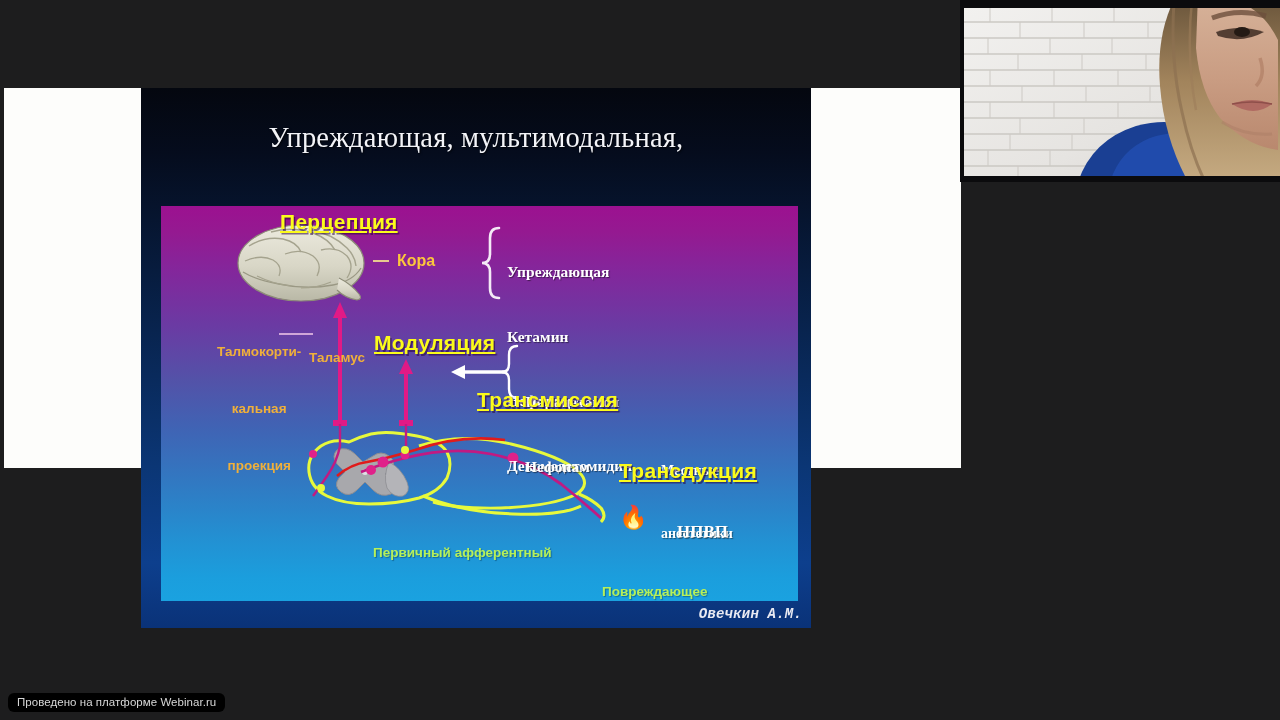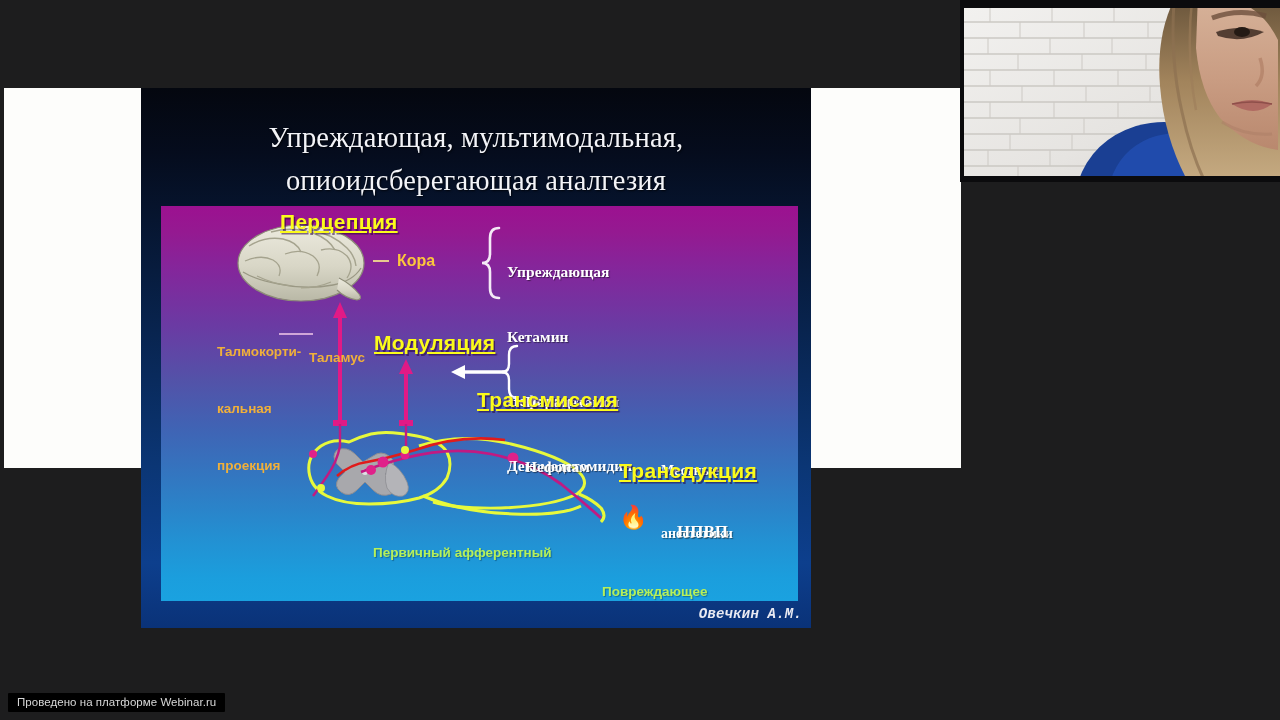--- a/index.html
+++ b/index.html
@@ -73,20 +73,21 @@
     font-size: 15.5px;
     line-height: 21.5px;
     text-shadow: 1px 1px 1px rgba(0,0,0,.45);
   }
   .lbl-orange {
     color: #f0b03a;
     font-family: "Liberation Sans", sans-serif;
     font-size: 13.5px;
     line-height: 19px;
     font-weight: bold;
+    text-align: center;
   }
   .lbl-cortex {
     color: #fcc63c;
     font-family: "Liberation Sans", sans-serif;
     font-size: 16px;
     font-weight: bold;
   }
   .lbl-green {
     color: #b6f05a;
     font-family: "Liberation Sans", sans-serif;
@@ -126,36 +127,35 @@
   .webcam svg { display: block; }
 
   
   .watermark {
     position: absolute; left: 8px; top: 693px;
     padding: 3px 9px 4px 9px;
     background: #000000;
     color: #d8d8d8;
     font-family: "Liberation Sans", sans-serif;
     font-size: 11.5px;
-    border-radius: 1px;
+    border-radius: 6px;
     letter-spacing: .05px;
   }
 </style>
 </head>
 <body>
 
 <div id="app">
 
   <div class="stage">
 
     <div class="slide">
 
       <div class="slide-title">
         <div>Упреждающая, мультимодальная,</div>
-        <div>опиоидсберегающая аналгезия</div>
       </div>
 
       <div class="diagram">
 
         <svg width="637" height="395" viewBox="0 0 637 395">
           <defs>
             <linearGradient id="brainGrad" x1="0" y1="0" x2="0" y2="1">
               <stop offset="0%" stop-color="#eceade"></stop>
               <stop offset="55%" stop-color="#d8d6c6"></stop>
               <stop offset="100%" stop-color="#b9b8a6"></stop>

